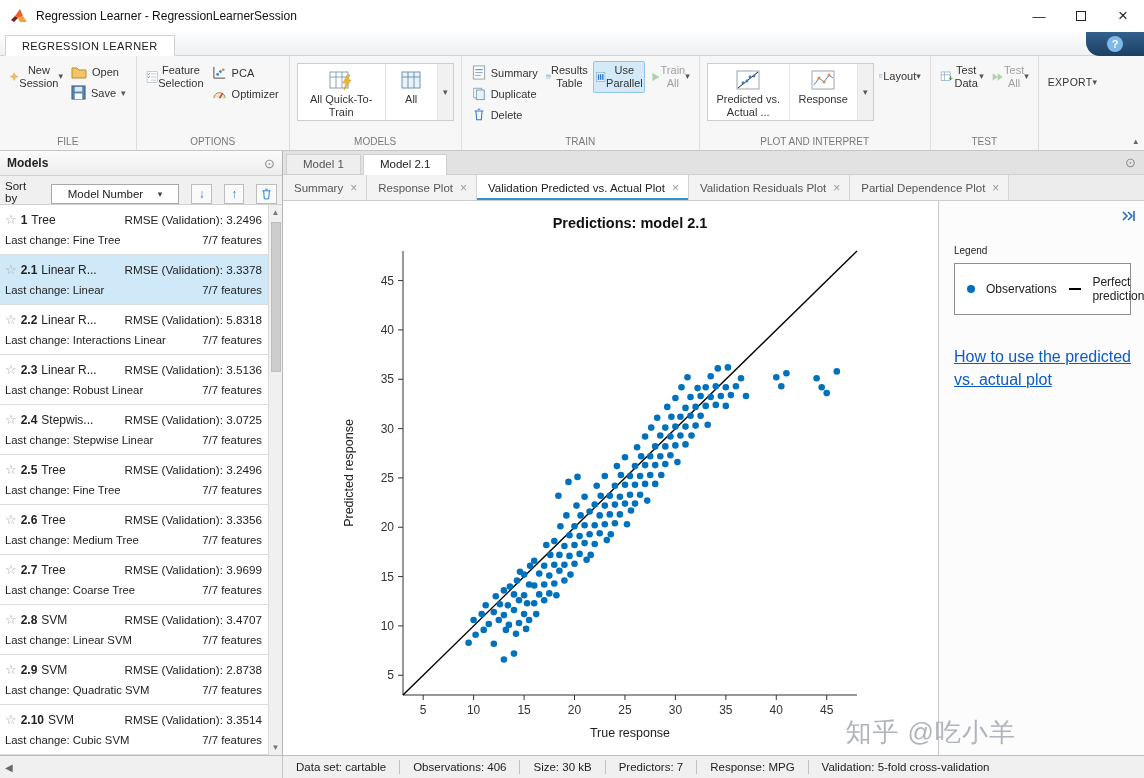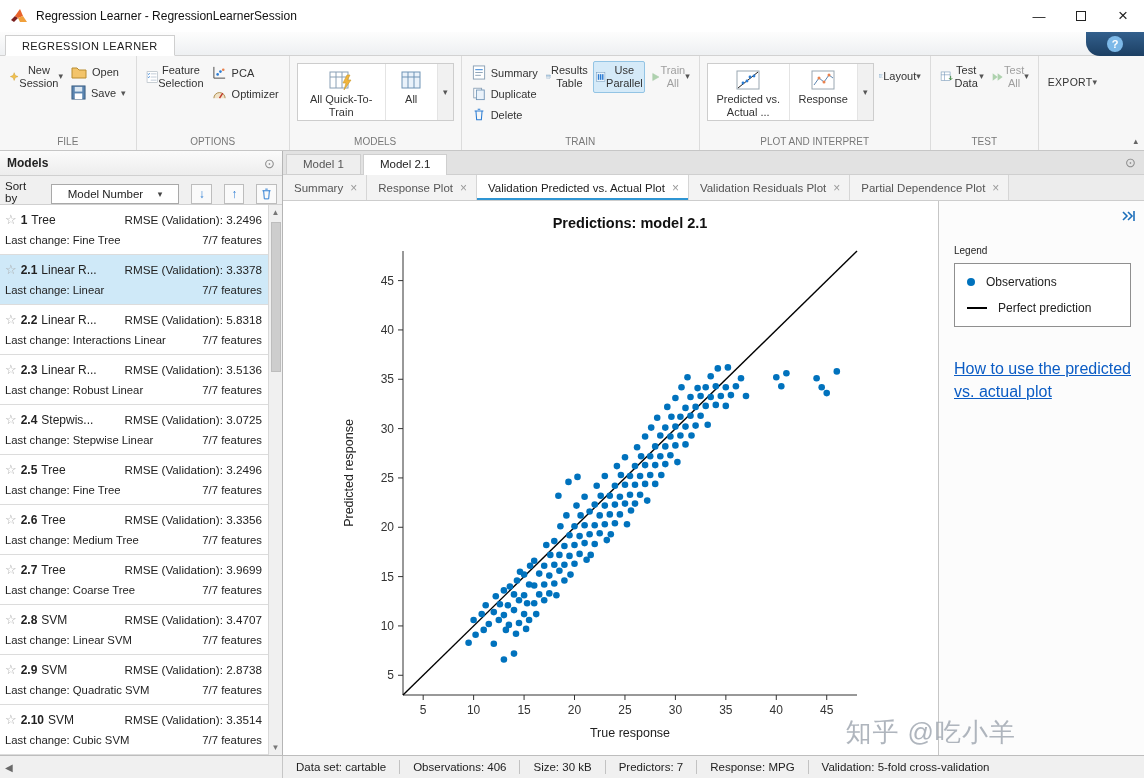--- a/index.html
+++ b/index.html
@@ -74,21 +74,21 @@
   .doc-round { position:absolute; right:8px; top:4px; color:#8a8a8a; font-size:13px; }
   .fig-tabs { height:26px; background:#ececec; border-bottom:1px solid #cdcdcd; display:flex; align-items:stretch; }
   .fig-tab { display:flex; align-items:center; gap:7px; padding:0 9px 0 11px; font-size:11.5px; color:#555; background:#f3f3f3; border-right:1px solid #d6d6d6; }
   .fig-tab.active { background:#fff; color:#222; box-shadow:inset 0 -2px 0 #2e95d3; }
   .fig-close { color:#9a9a9a; font-size:12px; }
   .fig-content { flex:1; display:flex; background:#fff; position:relative; min-height:0; }
   .plot-wrap { flex:1; display:flex; justify-content:center; align-items:flex-start; background:#fff; }
 
   .right-panel { width:206px; border-left:1px solid #c6c6c6; background:#fcfcfc; padding:44px 13px 0 15px; position:relative; }
   .legend-title { font-size:10px; color:#222; margin-bottom:7px; }
-  .legend-box { border:1px solid #8f8f8f; background:#fff; padding:11px 12px; display:flex; flex-direction:column; gap:12px; }
+  .legend-box { border:1px solid #8f8f8f; background:#fff; padding:11px 12px; display:flex; gap:12px; }
   .legend-row { display:flex; align-items:center; gap:11px; font-size:12px; color:#222; }
   .lg-dot { width:8px; height:8px; border-radius:50%; }
   .lg-line { width:20px; border-top:2px solid #000; }
   .help-link { display:inline-block; margin-top:30px; font-size:16px; color:#0b5cc4; text-decoration:underline; line-height:1.45; }
   .dock-icon { position:absolute; top:8px; right:7px; }
 
   
   .statusbar { height:23px; background:#f0f0f0; border-top:1px solid #bdbdbd; display:flex; align-items:center; font-size:11.5px; color:#222; }
   .sb-left { width:283px; height:100%; border-right:1px solid #c6c6c6; display:flex; align-items:center; padding-left:5px; color:#6a6a6a; font-size:10px; }
   .sb-item { padding:0 13px; white-space:nowrap; }

